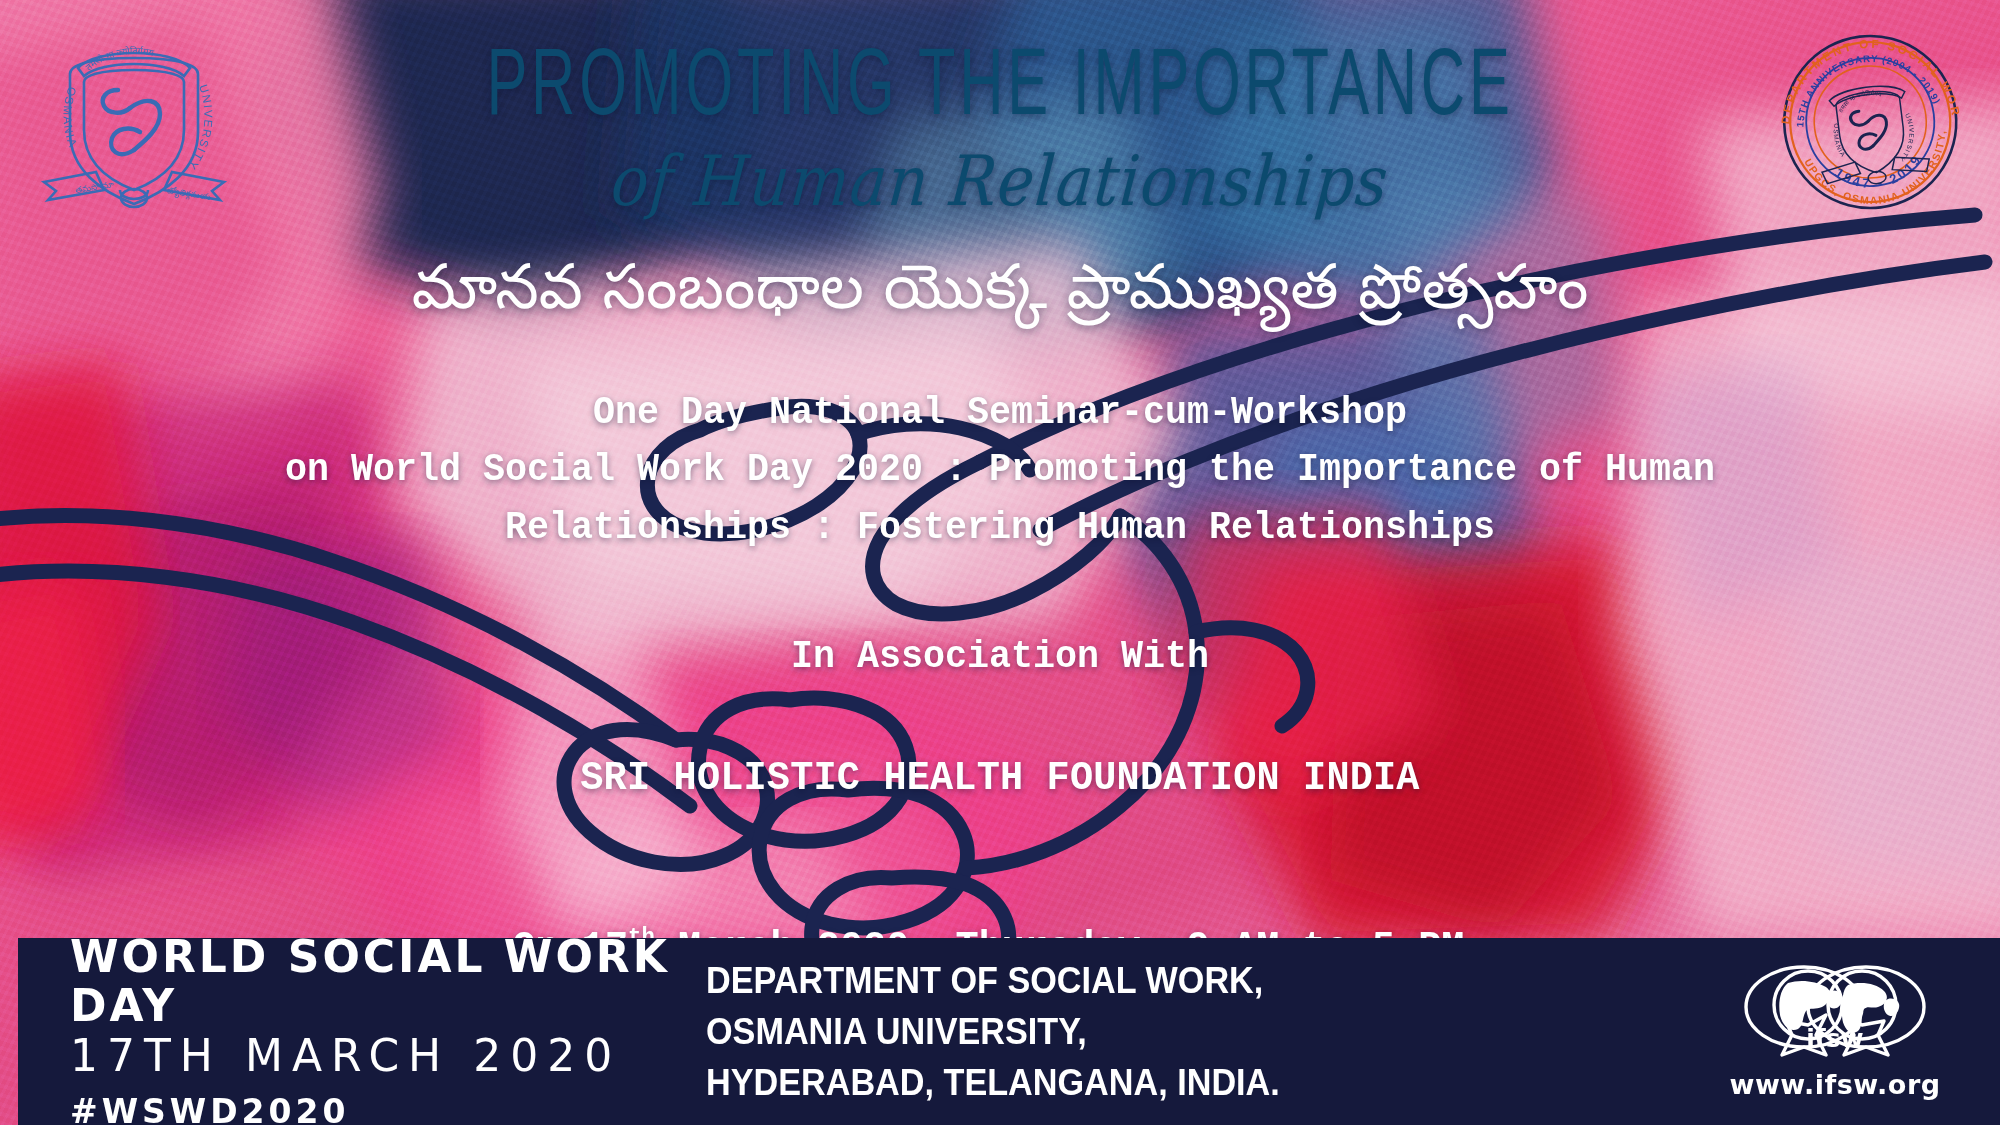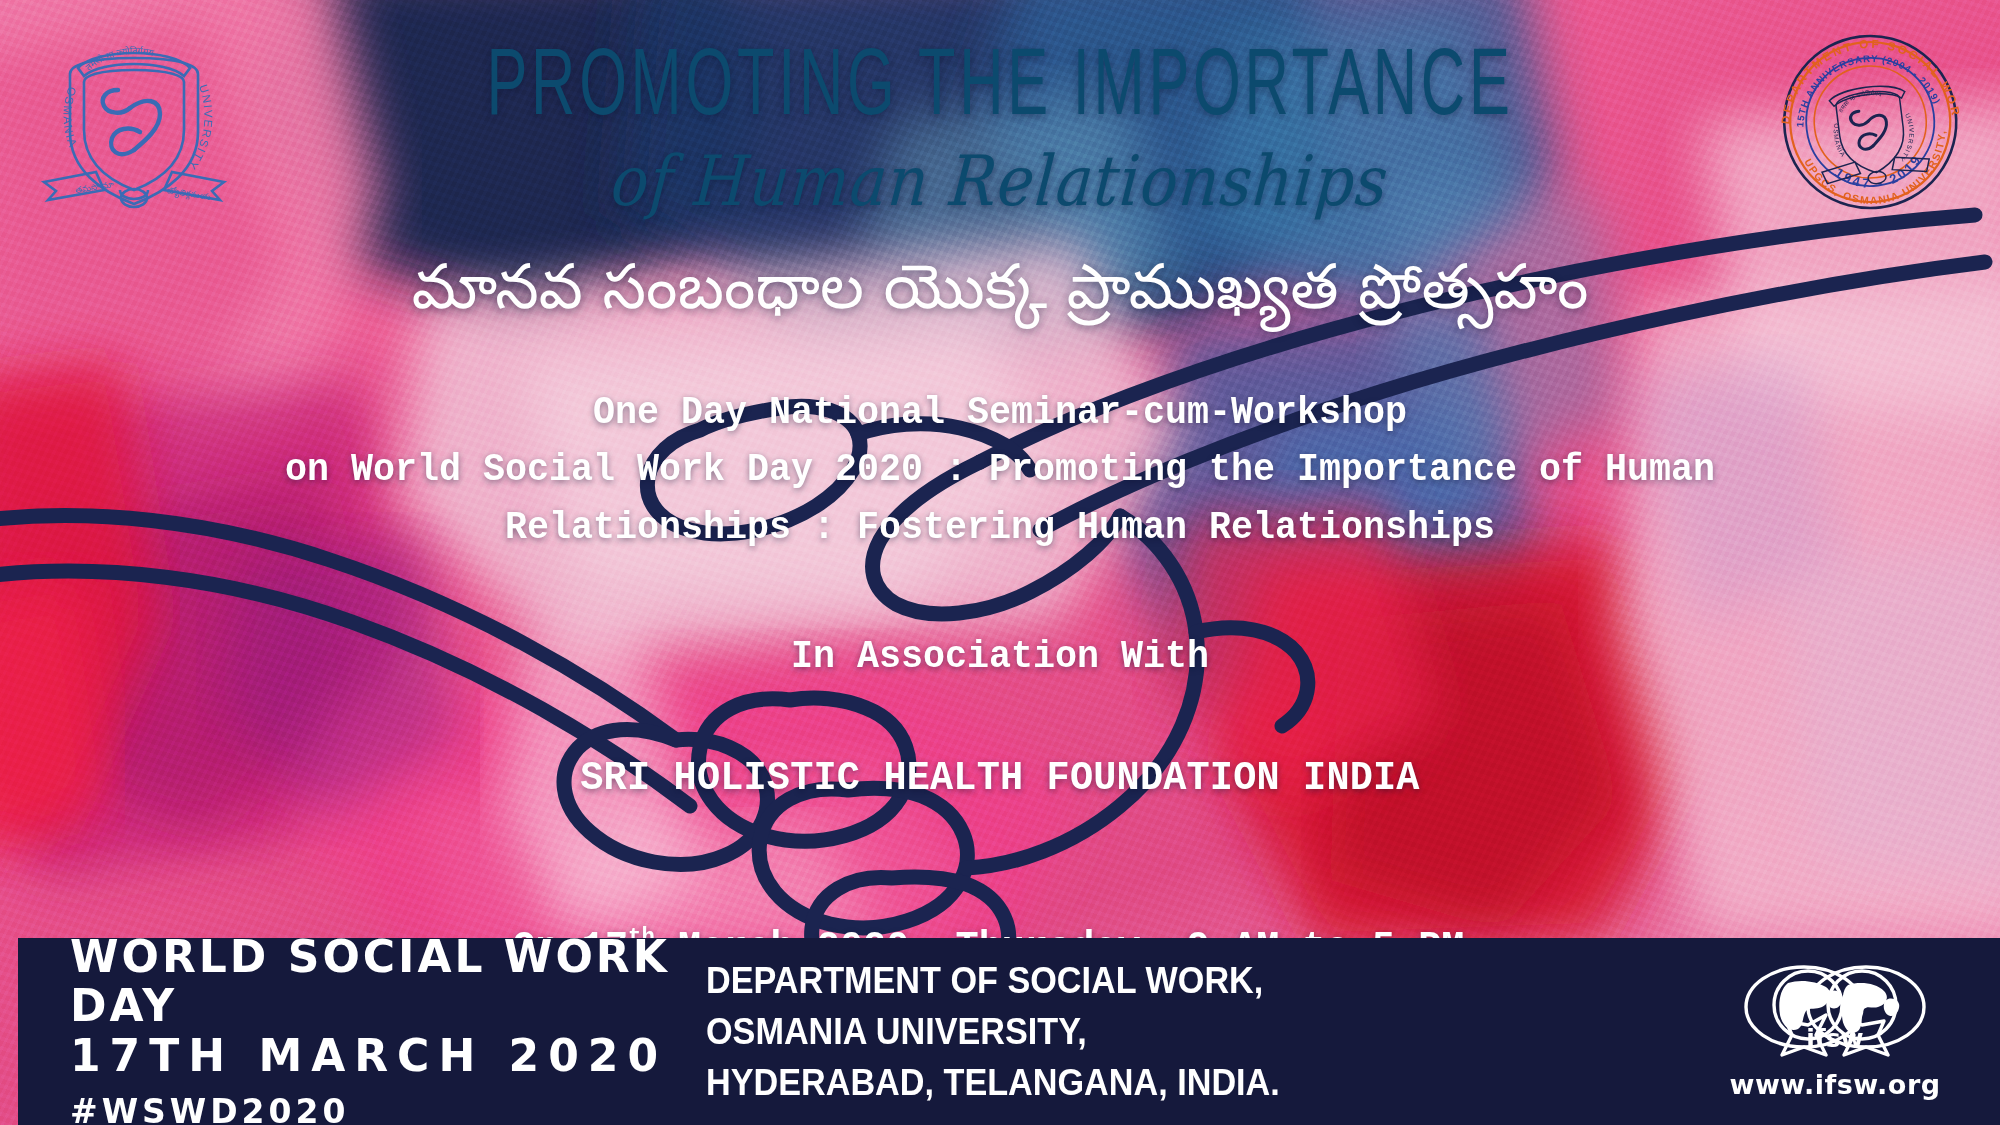--- a/index.html
+++ b/index.html
@@ -73,21 +73,21 @@
   #bar{
     position:absolute;left:0;right:0;bottom:0;height:187px;
     background:#15193c;
     display:flex;align-items:center;margin-left:18px;
   }
   #bar-left{width:660px;padding-left:52px;box-sizing:border-box;color:#fff;}
   #bar-left .wsl1{
      font-size:44px;font-weight:700;letter-spacing:3px;line-height:1.12;
      font-family:"DejaVu Sans",sans-serif;}
   #bar-left .wsl2{
-     font-size:44px;font-weight:700;letter-spacing:9px;line-height:1.18;
+     font-size:44px;font-weight:400;letter-spacing:9px;line-height:1.18;
      font-family:"DejaVu Sans",sans-serif;}
   #bar-left .wsl3{
      margin-top:10px;font-size:33px;font-weight:700;letter-spacing:4px;
      font-family:"DejaVu Sans",sans-serif;}
 
   #bar-mid{flex:1;color:#fff;padding-left:28px;}
   #bar-mid div{font-size:36px;font-weight:700;line-height:1.42;transform:scaleX(.95);transform-origin:left;}
 
   #bar-right{width:330px;display:flex;flex-direction:column;
              align-items:center;justify-content:center;color:#fff;}

